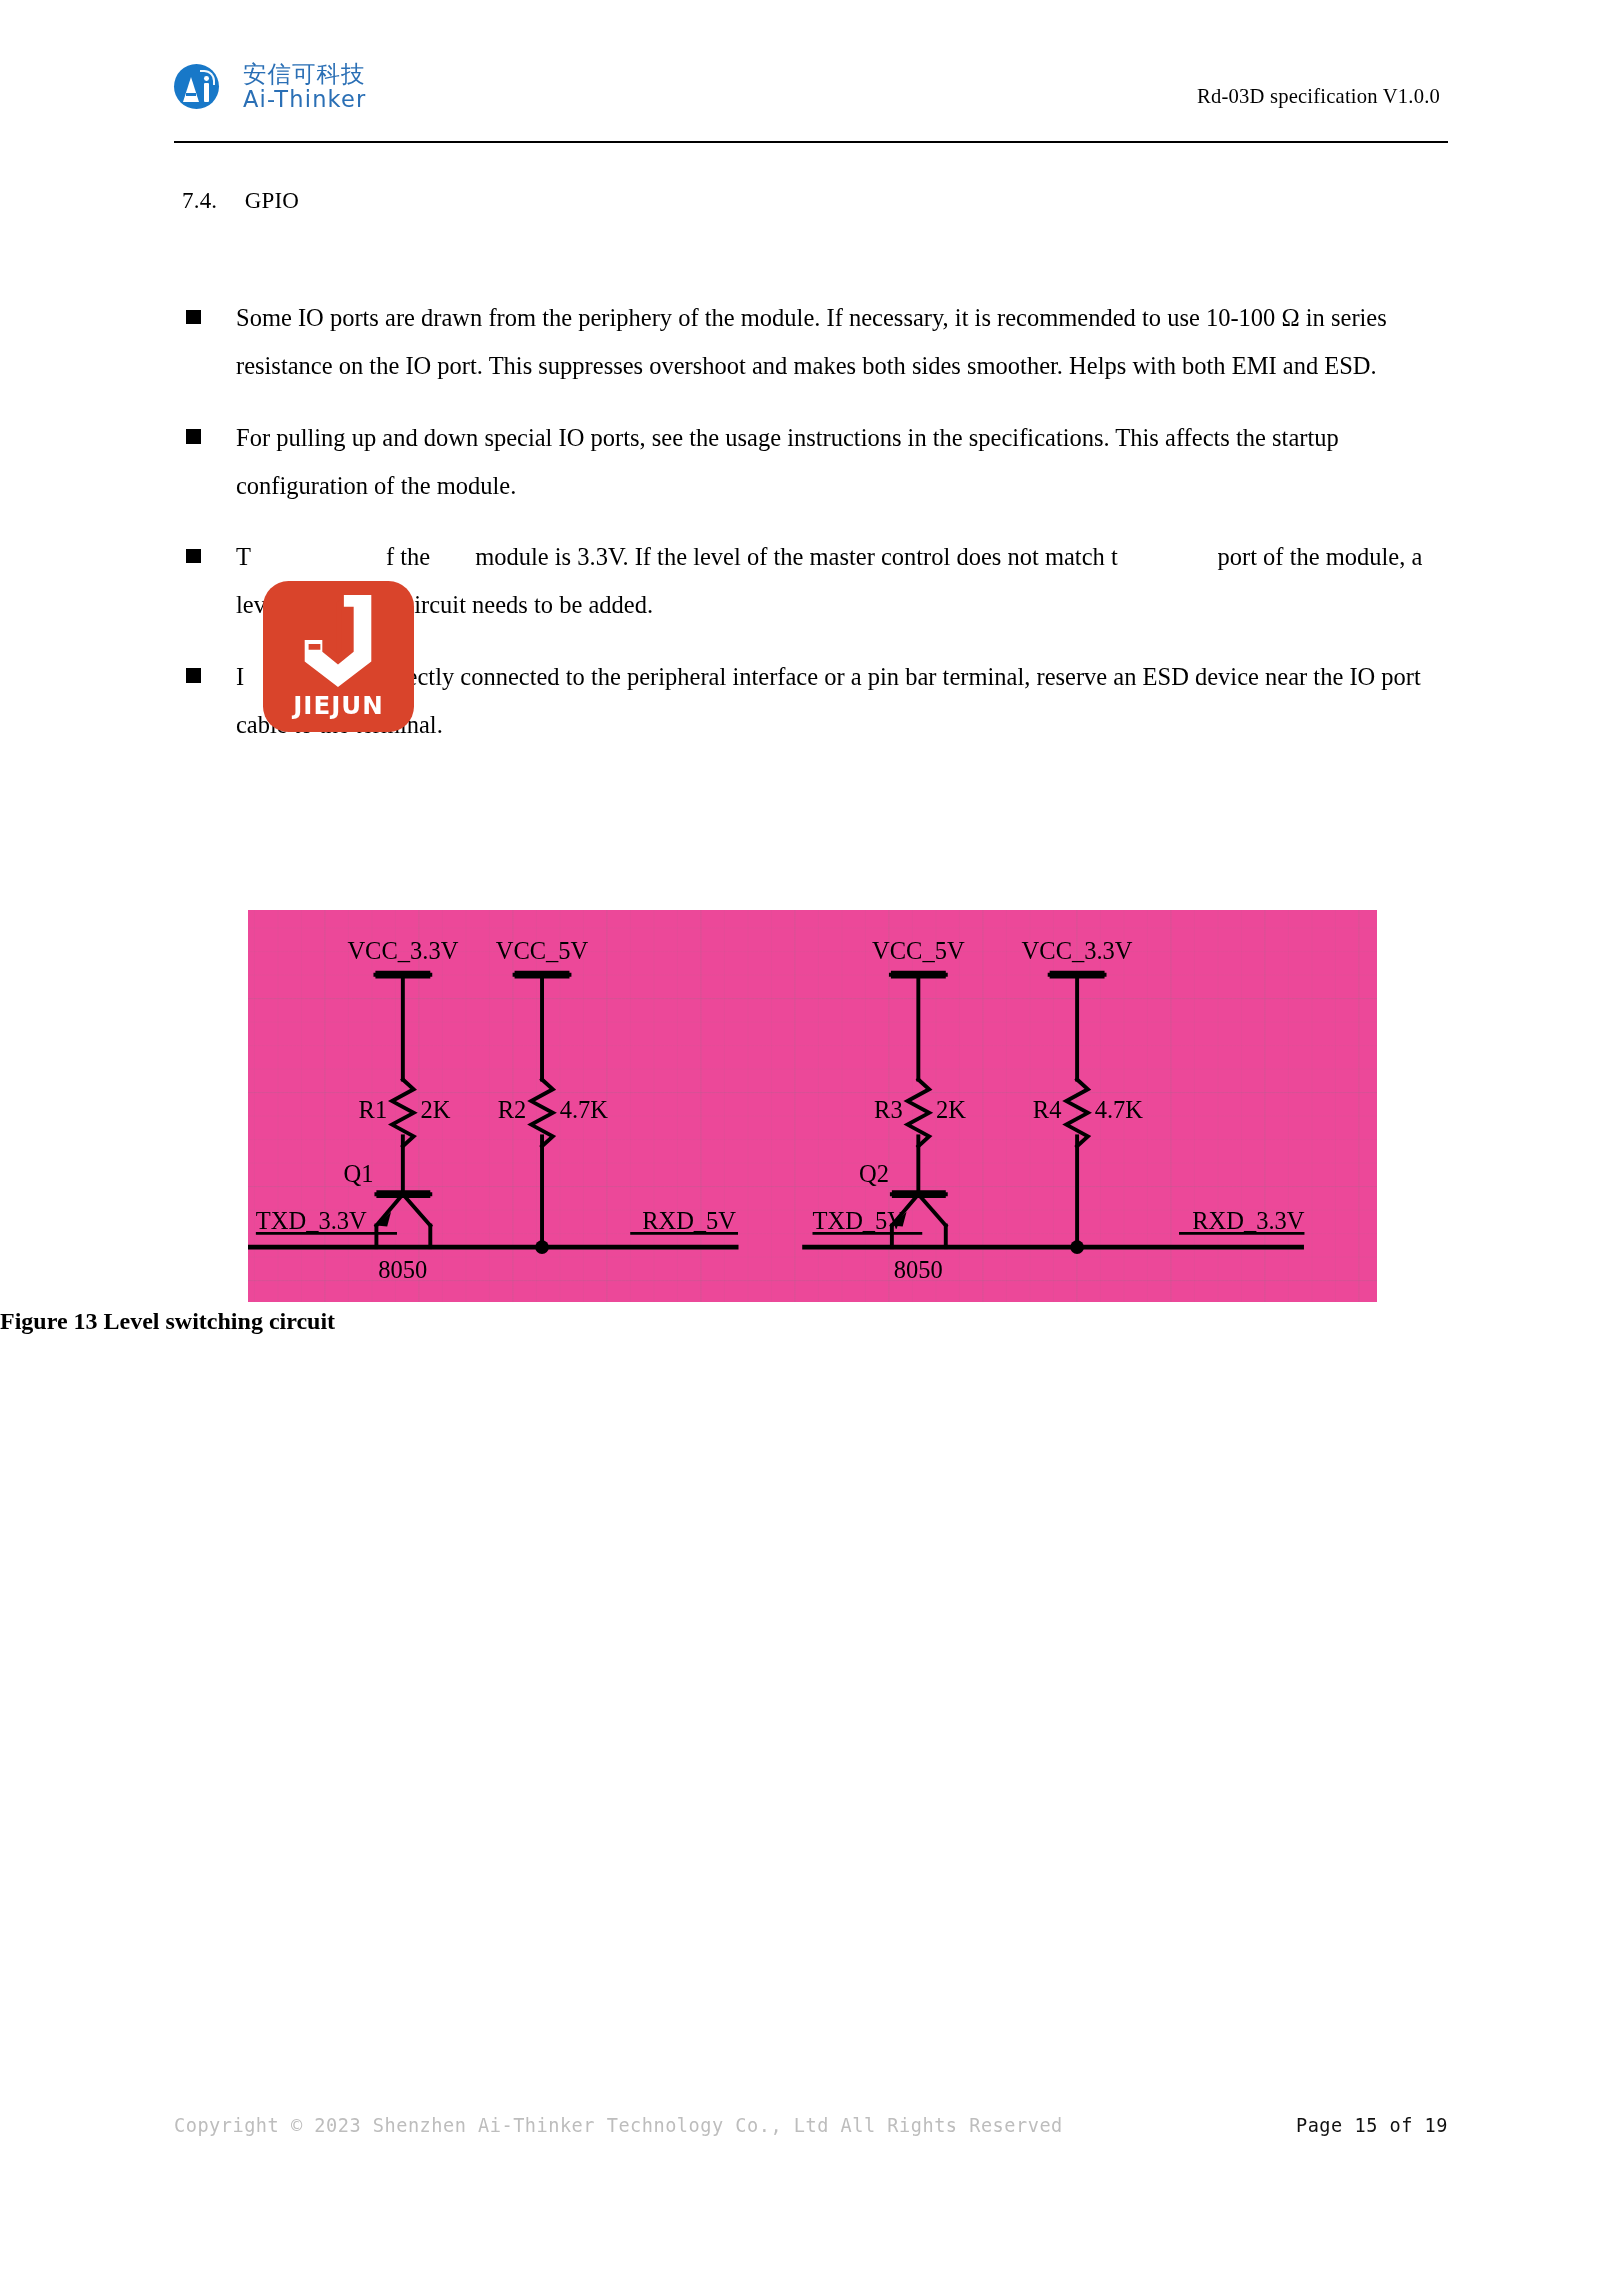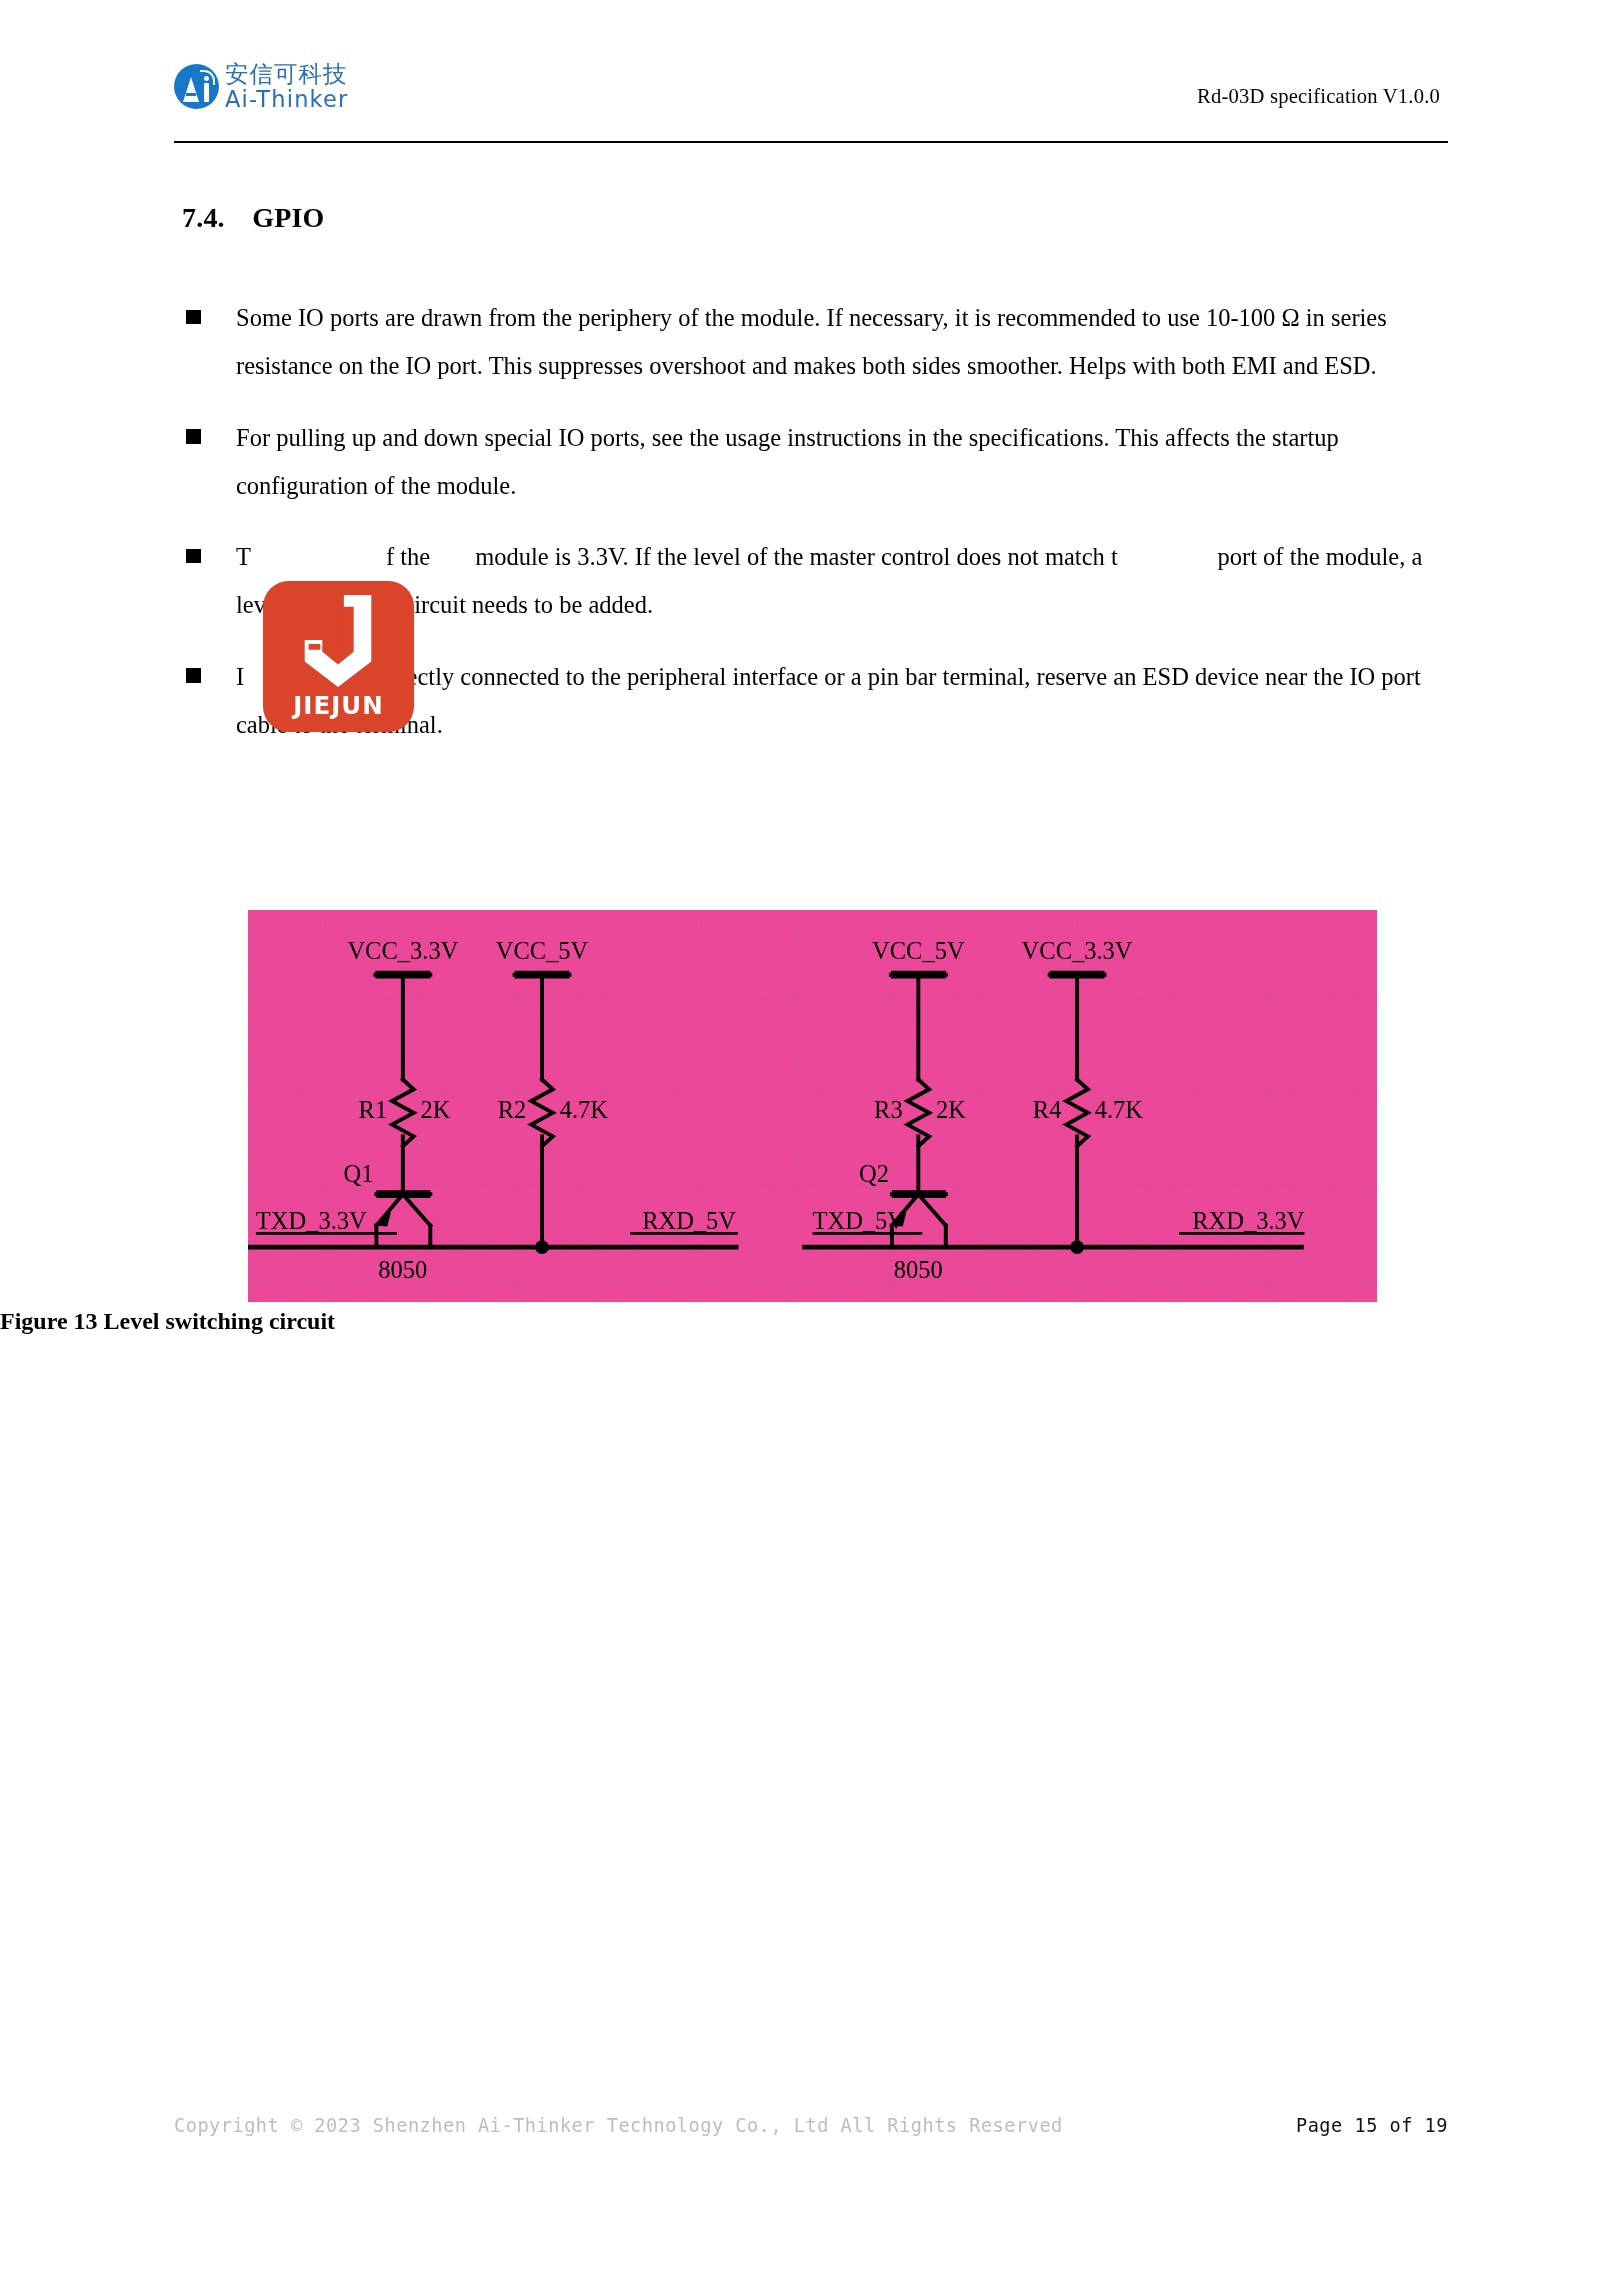--- a/index.html
+++ b/index.html
@@ -28,21 +28,21 @@
     top: 59px;
     width: 1274px;
     height: 78px;
   }
   .logo-wrap {
     position: absolute;
     left: 0;
     top: 3.9px;
     display: flex;
     align-items: center;
-    gap: 6px;
+    gap: 24px;
   }
   .logo-mark {
     width: 45px;
     height: 45px;
     border-radius: 50%;
     background: #1878c8;
     position: relative;
     flex: none;
     overflow: hidden;
   }
@@ -121,23 +121,23 @@
     top: 141px;
     width: 1274px;
     height: 0;
     border-top: 2.5px solid #000;
   }
 
   
   .sec-head {
     position: absolute;
     left: 182px;
-    top: 202px;
-    font-size: 28px;
-    font-weight: bold;
+    top: 188px;
+    font-size: 23px;
+    font-weight: normal;
     letter-spacing: 0.2px;
   }
   .sec-head .num { margin-right: 27.4px; }
 
   
   .bullets {
     position: absolute;
     left: 182px;
     top: 294px;
     width: 1266px;

